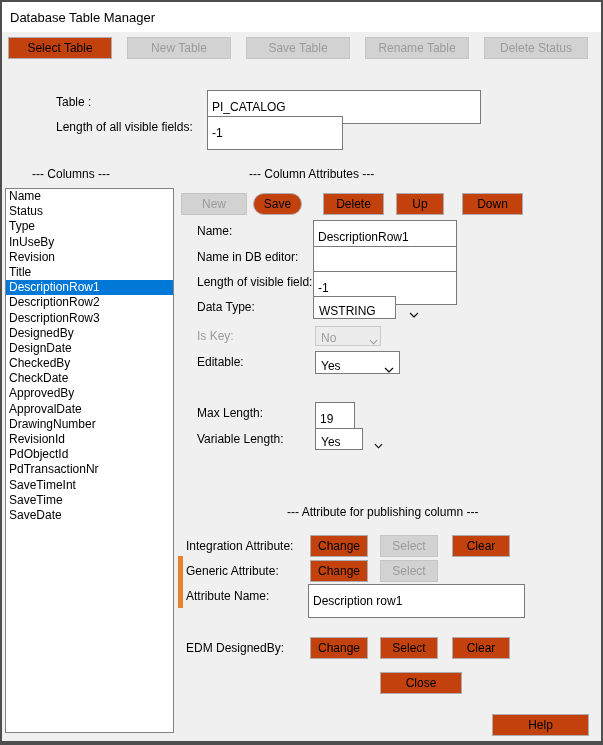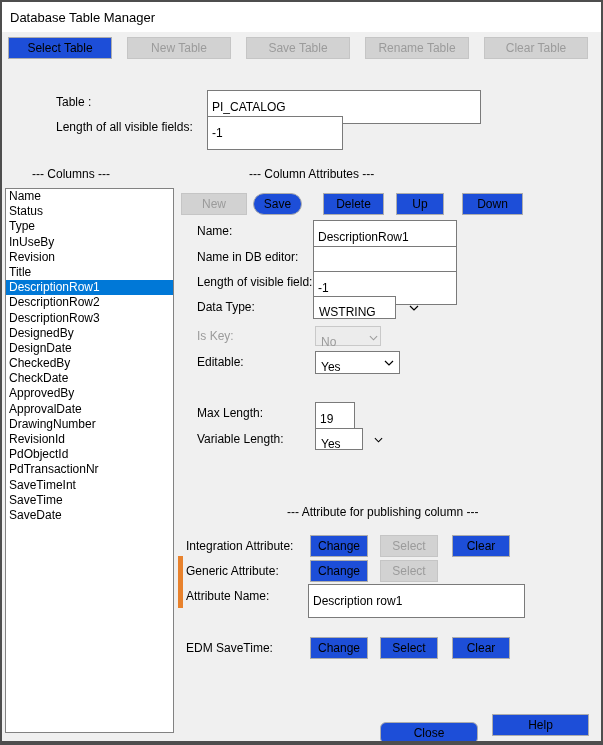--- a/index.html
+++ b/index.html
@@ -1,31 +1,31 @@
 <!DOCTYPE html>
 <html><head>
 <meta charset="utf-8">
 <style>
   html,body { margin:0; padding:0; background:#ffffff; font-family:"Liberation Sans", sans-serif; }
   .window { position:relative; width:603px; height:745px; background:#f0f0f0; overflow:hidden;
             box-shadow: inset 0 0 0 2px #4e4e4e; }
   .bottom-edge { position:absolute; left:0; bottom:0; width:100%; height:4px; background:#4e4e4e; }
   .titlebar { position:absolute; left:2px; top:2px; right:2px; height:30px; background:#ffffff; }
   .title { position:absolute; left:8px; top:8px; font-size:13px; color:#000; white-space:nowrap; }
-  .btn { position:absolute; box-sizing:border-box; height:22px; background:#1d4ed8; border:1px solid #adadad;
+  .btn { position:absolute; box-sizing:border-box; height:22px; background:#c2410c; border:1px solid #adadad;
          font-family:inherit; font-size:12px; color:#000; padding:0; text-align:center; cursor:default; }
   .btn.disabled { background:#d2d2d2; border-color:#c5c5c5; color:#9b9b9b; }
   .label { position:absolute; font-size:12px; color:#000; white-space:nowrap; }
   .label.disabled { color:#9b9b9b; }
   .section-header { position:absolute; font-size:12px; color:#000; white-space:nowrap; }
   .textbox { position:absolute; box-sizing:border-box; height:23px; border:1px solid #7a7a7a; background:#fff;
              font-family:inherit; font-size:12px; padding:16px 4px; color:#000; outline:none; }
   .dropdown { position:absolute; box-sizing:border-box; height:23px; border:1px solid #7a7a7a; background:#fff;
-              font-size:12px; color:#000; display:flex; align-items:flex-start; justify-content:space-between;
-              padding:8px 5px;gap:33px; }
+              font-size:12px; color:#000; display:flex; align-items:flex-end; justify-content:space-between;
+              padding:0 5px;gap:33px; }
   .dropdown.disabled { background:#ececec; border-color:#c9c9c9; color:#9b9b9b; }
   .dropdown .chev { display:flex; align-items:center; }
   .listbox { position:absolute; left:5px; top:188px; width:169px; height:545px; background:#fff;
              border:1px solid #828282; box-sizing:border-box; overflow:hidden; }
   .list-item { height:15.2px; line-height:15.2px; font-size:12px; padding-left:3px; color:#000; white-space:nowrap; }
   .list-item.selected { color:#fff; }
   .orange-bar { position:absolute; left:178px; top:556px; width:5px; height:52px; }
 </style>
 </head>
 <body>
@@ -33,21 +33,21 @@
 <div class="window">
 
   <div class="titlebar">
     <div class="title">Database Table Manager</div>
   </div>
 
   <button class="btn" style="left:8px; top:37px; width:104px;">Select Table</button>
   <button class="btn disabled" style="left:127px; top:37px; width:104px;">New Table</button>
   <button class="btn disabled" style="left:246px; top:37px; width:104px;">Save Table</button>
   <button class="btn disabled" style="left:365px; top:37px; width:104px;">Rename Table</button>
-  <button class="btn disabled" style="left:484px; top:37px; width:104px;">Clear Table</button>
+  <button class="btn disabled" style="left:484px; top:37px; width:104px;">Delete Status</button>
 
   <div class="label" style="left:56px; top:95px;">Table :</div>
   <input class="textbox" style="left: 207px; top: 90px; width: 274px;" value="PI_CATALOG">
   <div class="label" style="left:56px; top:120px;">Length of all visible fields:</div>
   <input class="textbox" style="left: 207px; top: 116px; width: 136px;" value="-1">
 
   <div class="section-header" style="left:32px; top:167px;">--- Columns ---</div>
   <div class="section-header" style="left:249px; top:167px;">--- Column Attributes ---</div>
 
   <div class="listbox">
@@ -141,22 +141,22 @@
   <button class="btn" style="left:452px; top:535px; width:58px;">Clear</button>
 
   <div class="orange-bar" style="background: rgb(232, 130, 45);"></div>
   <div class="label" style="left:186px; top:564px;">Generic Attribute:</div>
   <button class="btn" style="left:310px; top:560px; width:58px;">Change</button>
   <button class="btn disabled" style="left:380px; top:560px; width:58px;">Select</button>
 
   <div class="label" style="left:186px; top:589px;">Attribute Name:</div>
   <input class="textbox" style="left: 308px; top: 584px; width: 217px;" value="Description row1">
 
-  <div class="label" style="left:186px; top:641px;">EDM SaveTime:</div>
+  <div class="label" style="left:186px; top:641px;">EDM DesignedBy:</div>
   <button class="btn" style="left:310px; top:637px; width:58px;">Change</button>
   <button class="btn" style="left:380px; top:637px; width:58px;">Select</button>
   <button class="btn" style="left:452px; top:637px; width:58px;">Clear</button>
 
-  <button class="btn" style="left:380px; top:722px; width:98px;border-radius:6px;">Close</button>
+  <button class="btn" style="left:380px; top:672px; width:82px;">Close</button>
   <button class="btn" style="left:492px; top:714px; width:97px;">Help</button>
 
   <div class="bottom-edge"></div>
 </div>
 
 </body></html>

